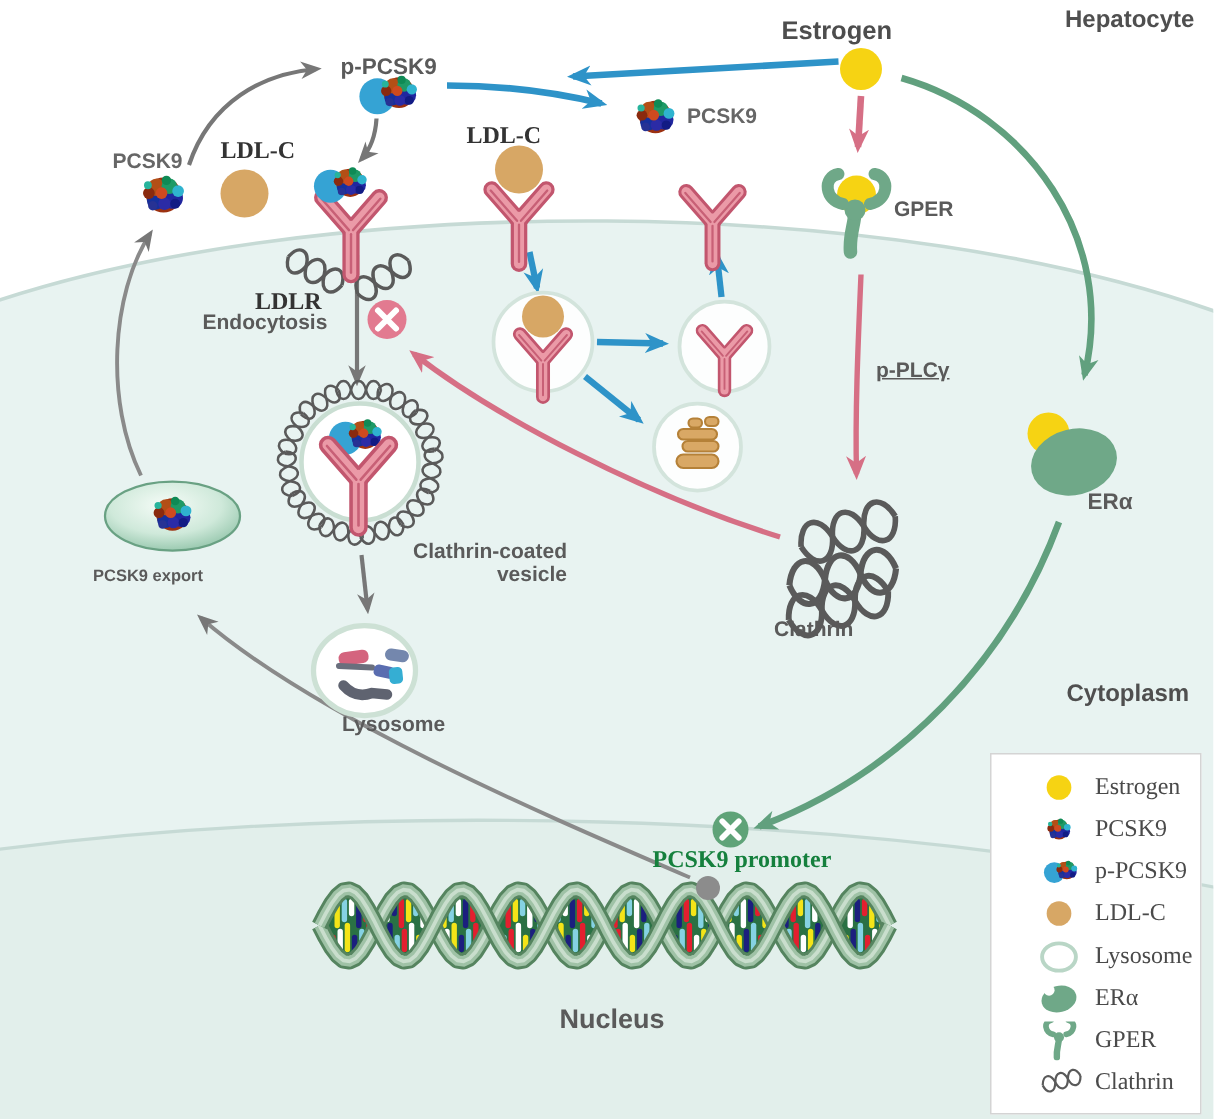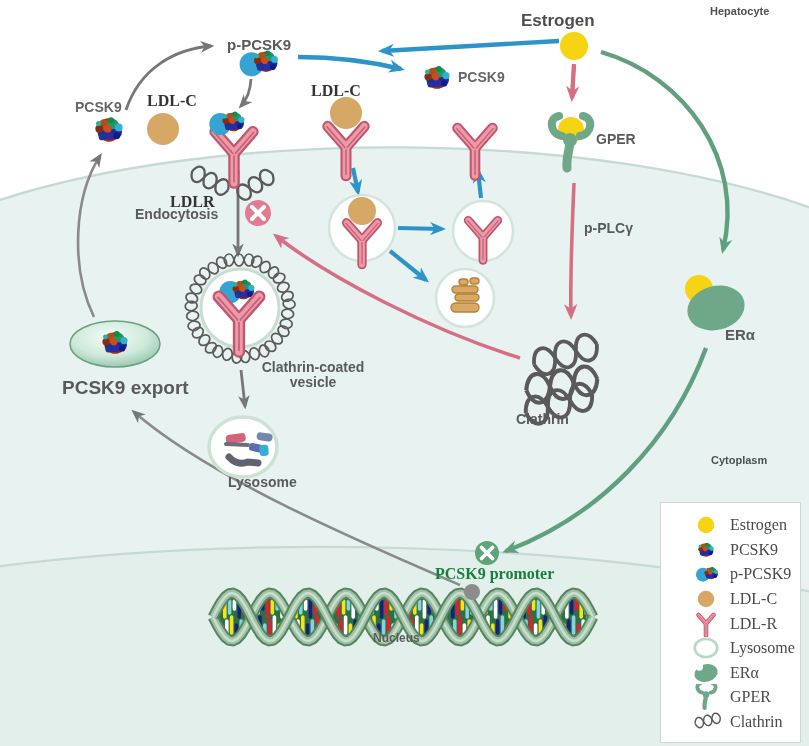--- a/index.html
+++ b/index.html
@@ -3,22 +3,22 @@
 <meta charset="utf-8">
 <style>
   html,body{margin:0;padding:0;background:#fff;}
   #stage{position:relative;width:809px;height:746px;background:#ffffff;overflow:hidden;
          font-family:"Liberation Sans",sans-serif;}
   #art{position:absolute;left:0;top:0;width:809px;height:746px;}
   .lbl{position:absolute;font-family:"Liberation Sans",sans-serif;font-weight:700;
        color:#5a5a5a;white-space:nowrap;font-size:14px;line-height:1.1;}
   .serif{font-family:"Liberation Serif",serif;color:#333;font-size:16px;}
   .big{font-size:17px;color:#4d4d4d;}
-  .med{font-size:11px;color:#4f4f4f;}
-  .center{text-align:center;white-space:normal;}
+  .med{font-size:16px;color:#4f4f4f;}
+  .center{text-align:right;white-space:normal;}
   #legend{position:absolute;left:660px;top:502px;width:141px;height:241px;
           background:#ffffff;border:1px solid #d4d4d4;box-sizing:border-box;
           display:flex;flex-direction:column;justify-content:space-between;
           padding:10px 4px 8px 28px;}
   .leg-row{display:flex;align-items:center;gap:7px;height:24px;}
   .leg-ic{width:34px;height:26px;flex:none;}
   .leg-tx{font-family:"Liberation Serif",serif;font-size:16px;color:#4a4a4a;}
 </style>
 </head>
 <body>
@@ -390,28 +390,28 @@
 <div class="lbl big" style="left:521px;top:12px;">Estrogen</div>
 <div class="lbl" style="left:227px;top:37px;font-size:15px;">p-PCSK9</div>
 <div class="lbl" style="left:458px;top:70px;color:#666;">PCSK9</div>
 <div class="lbl" style="left:75px;top:100px;color:#666;">PCSK9</div>
 <div class="lbl serif" style="left:147px;top:92px;">LDL-C</div>
 <div class="lbl serif" style="left:311px;top:82px;">LDL-C</div>
 <div class="lbl serif" style="left:170px;top:145px;margin-top:48px;">LDLR</div>
 <div class="lbl" style="left:135px;top:207px;">Endocytosis</div>
 <div class="lbl center" style="left:248px;top:360px;width:130px;">Clathrin-coated vesicle</div>
 <div class="lbl" style="left:228px;top:475px;">Lysosome</div>
-<div class="lbl" style="left:62px;top:378px;font-size:19px;">PCSK9 export</div>
+<div class="lbl" style="left:62px;top:378px;font-size:11px;">PCSK9 export</div>
 <div class="lbl" style="left:596px;top:132px;">GPER</div>
-<div class="lbl" style="left:584px;top:221px;">p-PLCγ</div>
+<div class="lbl" style="left:584px;top:239px;text-decoration:underline;">p-PLCγ</div>
 <div class="lbl" style="left:725px;top:327px;font-size:15px;">ERα</div>
 <div class="lbl" style="left:516px;top:412px;">Clathrin</div>
 <div class="lbl med" style="left:711px;top:454px;text-align:center;">Cytoplasm</div>
 <div class="lbl serif" style="left:435px;top:565px;color:#15803d;">PCSK9 promoter</div>
-<div class="lbl" style="left:373px;top:632px;font-size:12px;">Nucleus</div>
+<div class="lbl" style="left:373px;top:670px;font-size:18px;">Nucleus</div>
 
 <div id="legend">
   <div class="leg-row">
     <svg class="leg-ic" viewBox="-17 -15 34 30">
           <circle cx="0" cy="0" r="9.5" fill="#f6d313"></circle>
         </svg>
     <span class="leg-tx">Estrogen</span>
   </div>
   <div class="leg-row">
     <svg class="leg-ic" viewBox="-17 -15 34 30">
@@ -426,26 +426,20 @@
     <span class="leg-tx">p-PCSK9</span>
   </div>
   <div class="leg-row">
     <svg class="leg-ic" viewBox="-17 -15 34 30">
           <circle cx="0" cy="0" r="9.5" fill="#d7a765"></circle>
         </svg>
     <span class="leg-tx">LDL-C</span>
   </div>
   <div class="leg-row">
     <svg class="leg-ic" viewBox="-17 -15 34 30">
-          <use href="#sym-ldlr" transform="translate(0,-3) scale(0.62)"></use>
-        </svg>
-    <span class="leg-tx">LDL-R</span>
-  </div>
-  <div class="leg-row">
-    <svg class="leg-ic" viewBox="-17 -15 34 30">
           <ellipse cx="0" cy="0" rx="13" ry="10.5" fill="#fff" stroke="#b9d6c6" stroke-width="3"></ellipse>
         </svg>
     <span class="leg-tx">Lysosome</span>
   </div>
   <div class="leg-row">
     <svg class="leg-ic" viewBox="-17 -15 34 30">
           <use href="#sym-era" transform="scale(0.85)"></use>
         </svg>
     <span class="leg-tx">ERα</span>
   </div>

